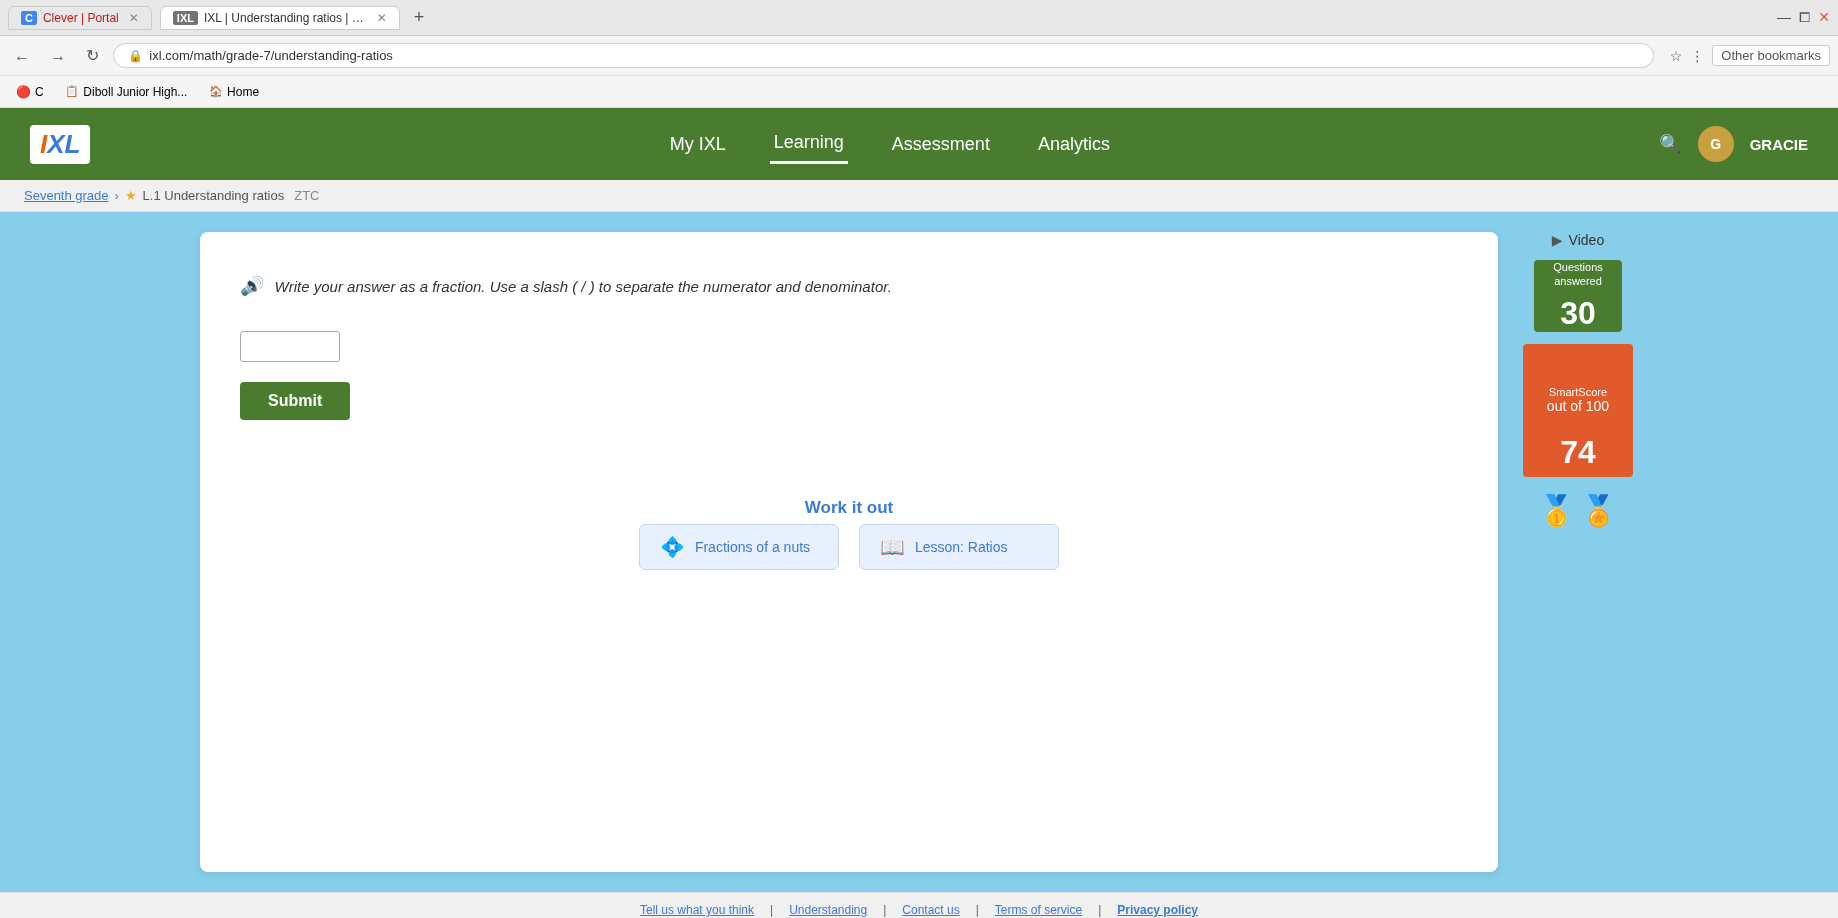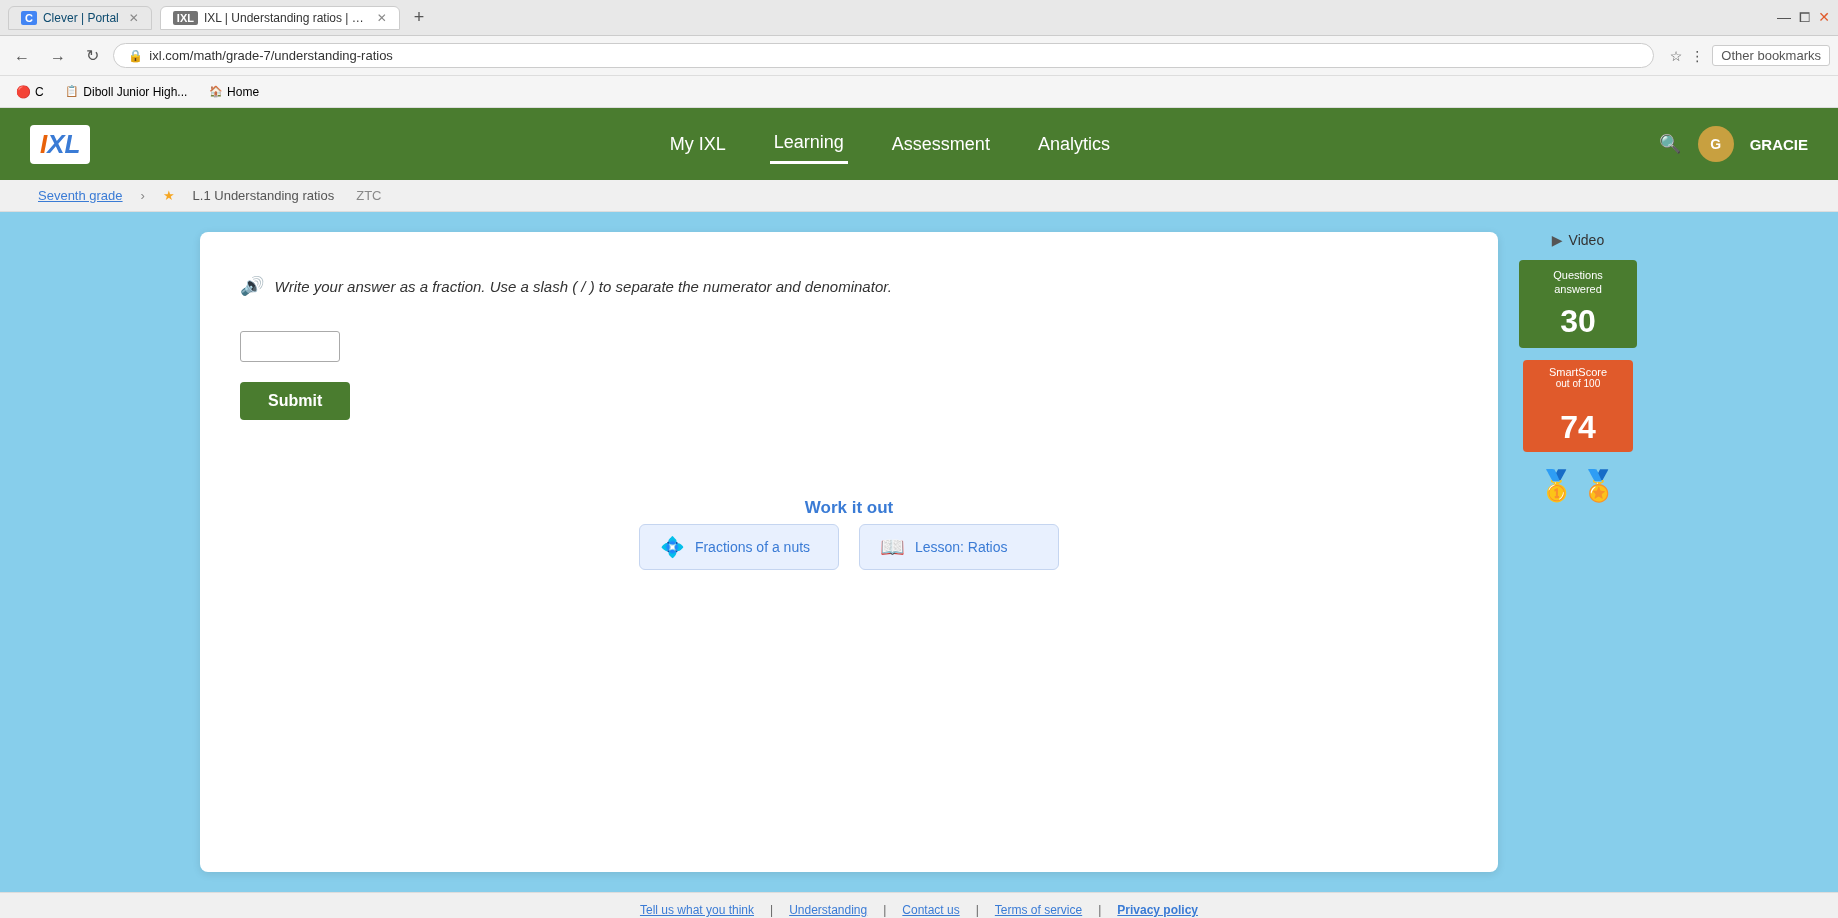--- a/index.html
+++ b/index.html
@@ -27,21 +27,21 @@
     .ixl-logo { background: #fff; color: #e8620a; font-weight: 900; font-size: 26px; padding: 4px 10px; border-radius: 4px; margin-right: 30px; font-style: italic; display: flex; align-items: center; }
     .ixl-nav { display: flex; align-items: center; gap: 40px; flex: 1; justify-content: center; }
     .nav-item { color: #fff; font-size: 18px; font-weight: 500; cursor: pointer; padding: 8px 4px; text-decoration: none; }
     .nav-item-active { border-bottom: 3px solid #fff; }
     .ixl-header-right { display: flex; align-items: center; gap: 16px; }
     .search-icon-btn { color: #fff; font-size: 18px; cursor: pointer; }
     .user-avatar { width: 36px; height: 36px; border-radius: 50%; background: #c8a040; display: flex; align-items: center; justify-content: center; font-size: 14px; font-weight: bold; color: #fff; }
     .user-name { color: #fff; font-size: 15px; font-weight: 600; }
 
     
-    .breadcrumb-bar { background: #f0f0f0; padding: 8px 38px; border-bottom: 1px solid #ddd; font-size: 13px; color: #555; display: flex; align-items: center; gap: 18px; }
+    .breadcrumb-bar { background: #f0f0f0; padding: 8px 24px; border-bottom: 1px solid #ddd; font-size: 13px; color: #555; display: flex; align-items: center; gap: 6px; }
     .breadcrumb-link { color: #3a7bd5; cursor: pointer; text-decoration: underline; }
     .breadcrumb-sep { color: #888; }
     .breadcrumb-star { color: #f5a623; }
     .breadcrumb-current { font-weight: 500; }
     .breadcrumb-code { color: #888; margin-left: 4px; }
 
     
     .main-content { display: flex; padding: 20px 200px; gap: 20px; min-height: 680px; }
 
     
@@ -58,43 +58,43 @@
     .work-it-out-subtitle { color: #555; font-size: 14px; margin-bottom: 16px; }
     .help-cards { display: flex; gap: 20px; justify-content: center; }
     .help-card { background: #e8f0fe; border: 1px solid #c5d5f0; border-radius: 6px; padding: 10px 20px; display: flex; align-items: center; gap: 10px; min-width: 200px; cursor: pointer; }
     .help-card-icon { color: #3a7bd5; font-size: 20px; }
     .help-card-text { color: #3a7bd5; font-size: 14px; font-weight: 500; }
 
     
     .right-sidebar { width: 120px; display: flex; flex-direction: column; align-items: center; gap: 12px; padding-top: 0; }
     .video-btn { display: flex; align-items: center; gap: 6px; color: #333; font-size: 14px; cursor: pointer; }
     .video-play-icon { color: #555; font-size: 14px; }
-    .questions-answered-box { background: #4a7c2f; color: #fff; border-radius: 4px; padding: 8px 14px; text-align: center; width: 118px; }
+    .questions-answered-box { background: #4a7c2f; color: #fff; border-radius: 4px; padding: 0 14px; text-align: center; width: 88px; }
     .questions-answered-label { font-size: 11px; line-height: 1.3; }
     .questions-answered-number { font-size: 32px; font-weight: 700; margin-top: 6px; }
     .smartscore-box { background: #e05a2b; color: #fff; border-radius: 4px; padding: 6px 12px; text-align: center; width: 110px; cursor: pointer; }
-    .smartscore-label { font-size: 11px; }
-    .smartscore-sublabel { font-size: 10px; }
+    .smartscore-label { font-size: 11px; margin-top: 36px; }
+    .smartscore-sublabel { font-size: 14px; }
     .smartscore-number { font-size: 32px; font-weight: 700; margin-top: 20px; }
     .badges { display: flex; gap: 4px; margin-top: 4px; }
     .badge { font-size: 30px; }
 
     
     .footer { background: #f0f0f0; border-top: 1px solid #ddd; padding: 10px 30px; font-size: 12px; color: #666; display: flex; gap: 16px; justify-content: center; }
     .footer a { color: #3a7bd5; text-decoration: underline; cursor: pointer; }
   </style>
 </head>
 <body>
 
 <div class="browser-frame">
 
   <div class="browser-titlebar">
     <div class="browser-tab" style="background:#e8e8e8; max-width:200px;">
       <span style="background:#4285f4;color:#fff;font-weight:bold;font-size:11px;padding:1px 4px;border-radius:2px;">C</span>
-      <span style="font-size:12px;color:#0c4a6e;">Clever | Portal</span>
+      <span style="font-size:12px;color:#b91c1c;">Clever | Portal</span>
       <span class="tab-close">✕</span>
     </div>
     <div class="browser-tab" style="max-width:240px;">
       <span style="background:#737373;color:#fff;font-weight:bold;font-size:11px;padding:1px 4px;border-radius:2px;">IXL</span>
       <span style="font-size:12px;color:#333; overflow:hidden; white-space:nowrap; text-overflow:ellipsis; max-width:180px;">IXL | Understanding ratios | 7th g...</span>
       <span class="tab-close">✕</span>
     </div>
     <span class="tab-add">+</span>
     <div class="window-controls">
       <span class="win-btn">—</span>

